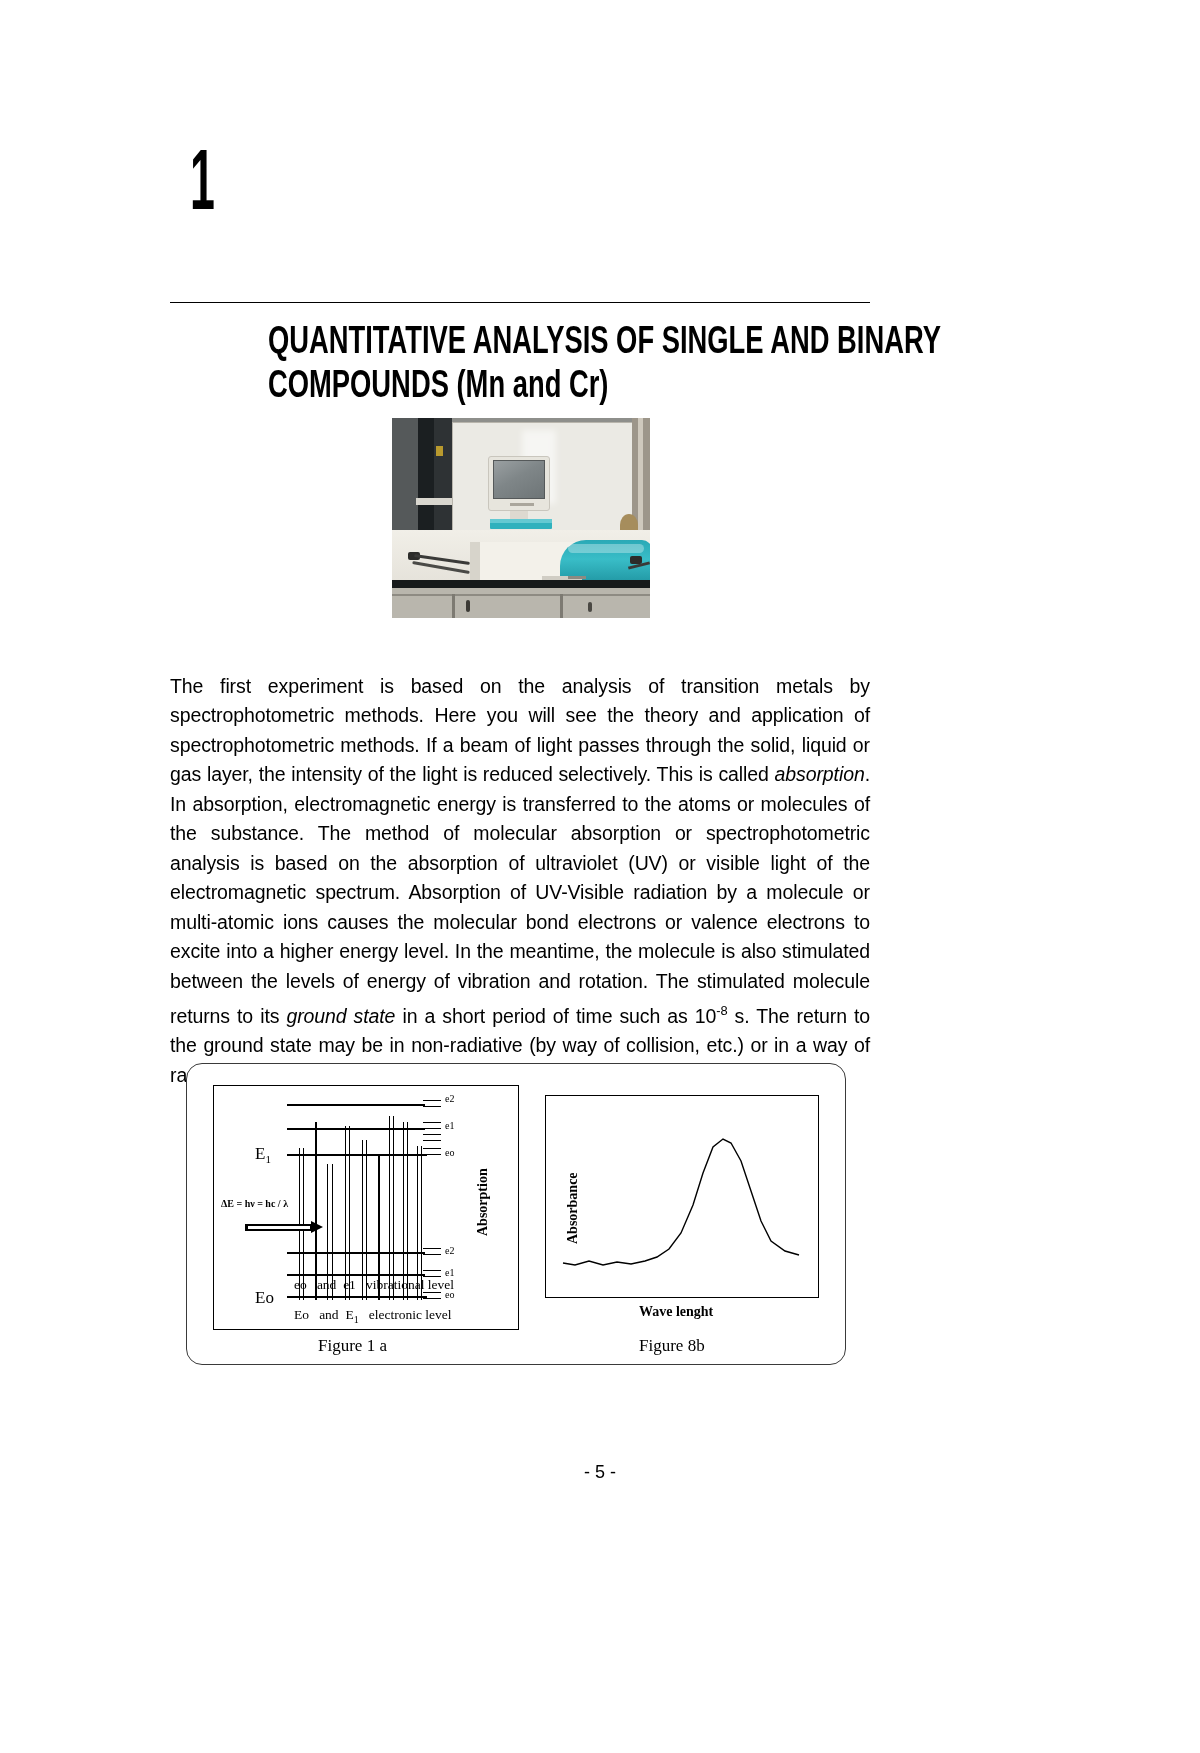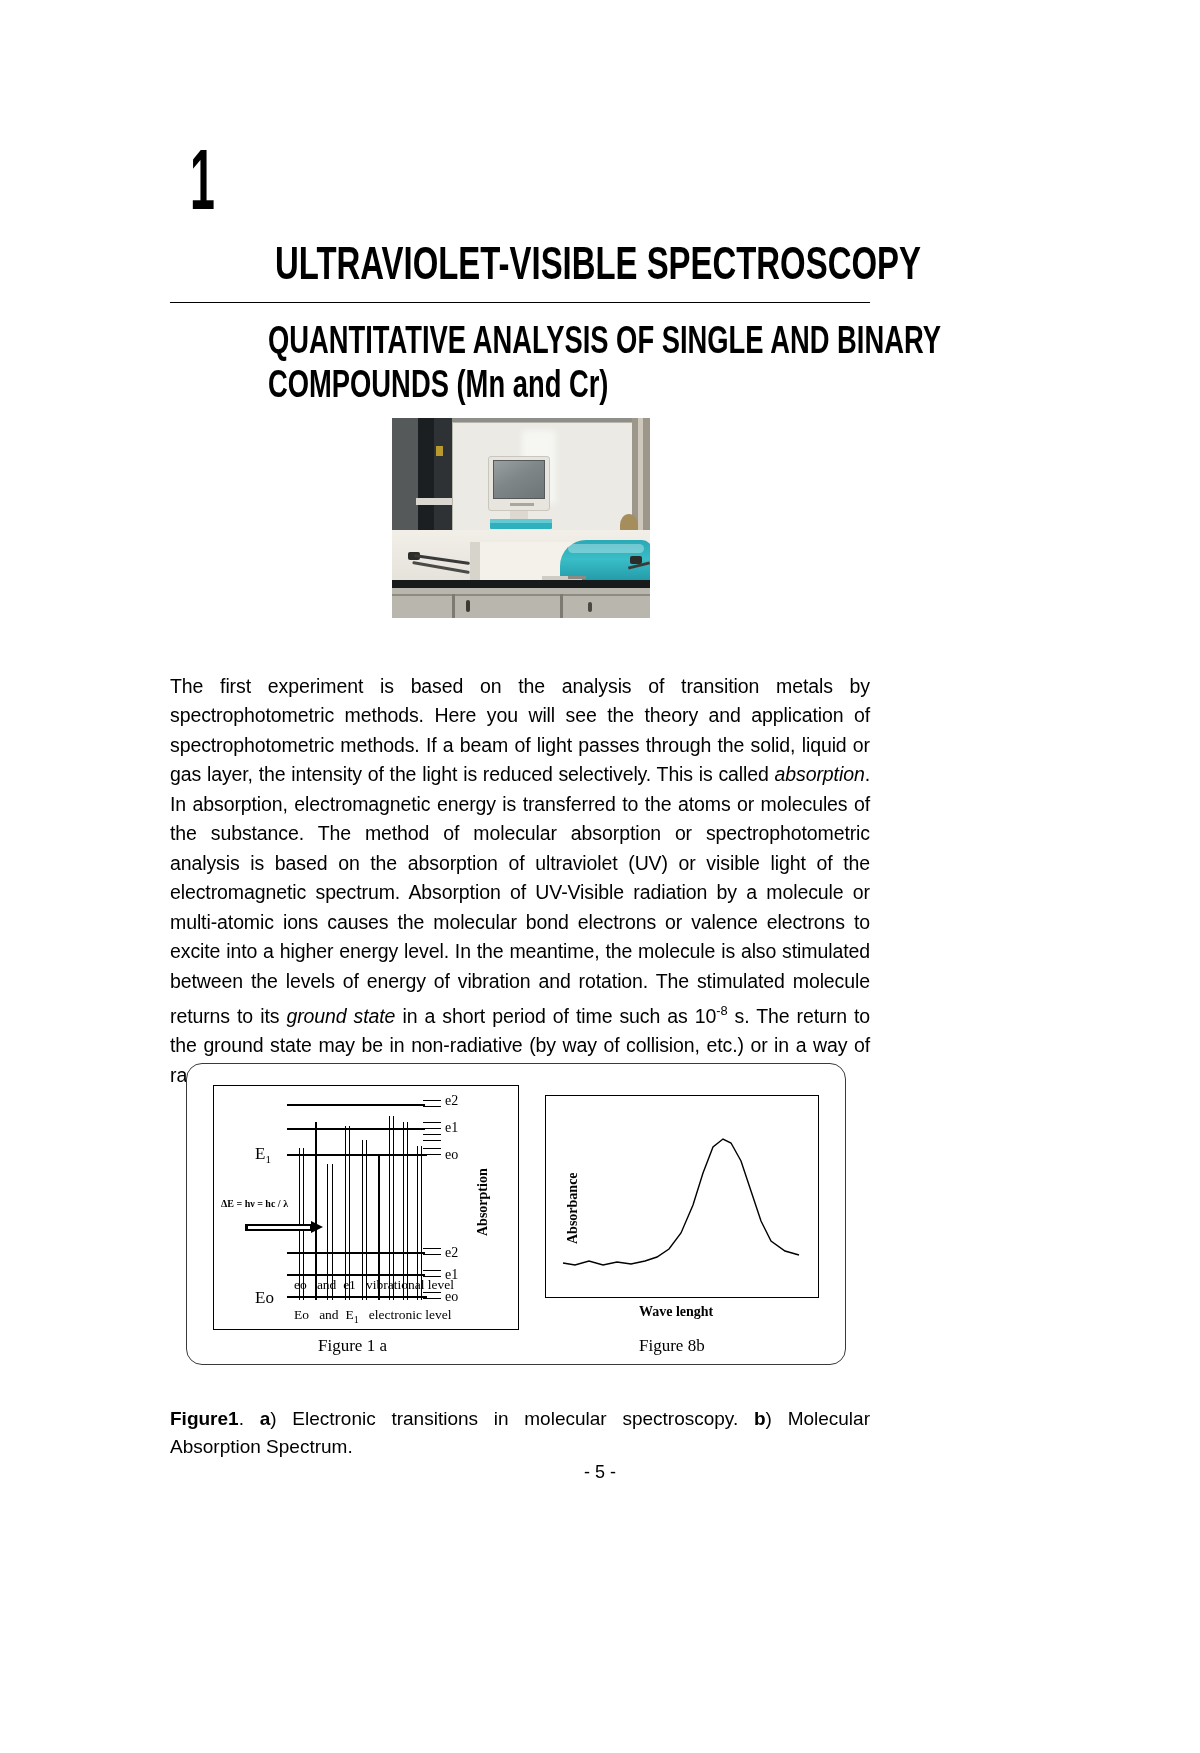--- a/index.html
+++ b/index.html
@@ -209,21 +209,21 @@
   .fig-a-cap { left: 131px; top: 272px; }
   .fig-b-cap { left: 452px; top: 272px; }
 
   
   .lvl { position:absolute; height:0; border-top:2.1px solid #000; }
   .tick { position:absolute; height:0; border-top:1.6px solid #000; }
   .arrow-v {
     position:absolute; width:0; border-left:1.3px solid #000;
   }
   .lbl {
-    position:absolute; font-family:"Liberation Serif", serif; font-size:14px;
+    position:absolute; font-family:"Liberation Serif", serif; font-size:10px;
     color:#000; white-space:nowrap;
   }
   .absorption-vert {
     position:absolute;
     font-family:"Liberation Serif", serif;
     font-size:14px; font-weight:bold;
     transform: rotate(-90deg);
     transform-origin: left top;
     white-space: nowrap;
   }
@@ -289,23 +289,20 @@
     color: #000;
   }
 </style>
 </head>
 <body>
 
 <div class="page">
 
   <div class="chapter-number">1</div>
 
-  <div class="title-block">
-    <div class="doc-title">ULTRAVIOLET-VISIBLE SPECTROSCOPY</div>
-  </div>
   <div class="title-rule"></div>
 
   <div class="subtitle-block">
     <div class="doc-subtitle-line">QUANTITATIVE ANALYSIS OF SINGLE AND BINARY</div>
     <div class="doc-subtitle-line">COMPOUNDS (Mn and Cr)</div>
   </div>
 
   <div class="photo">
     <div class="ph-wall-left"></div>
     <div class="ph-wall-left2"></div>
@@ -434,17 +431,16 @@
       <span>vibrational level</span>
     </div>
     <div class="legend-line" style="position:absolute; left:108px; top:244px;">
       <span>Eo</span>&nbsp;&nbsp;
       <span>and</span>&nbsp;
       <span>E</span><sub style="font-size:10px;">1</sub>&nbsp;&nbsp;
       <span>electronic level</span>
     </div>
   </div>
 
-  <p class="caption"><b>Figure1</b><span>. </span><b>a</b><span>) Electronic transitions in molecular spectroscopy. </span><b>b</b><span>) Molecular Absorption Spectrum.</span></p>
 
   <div class="page-number">- 5 -</div>
 
 </div>
 
 </body></html>

